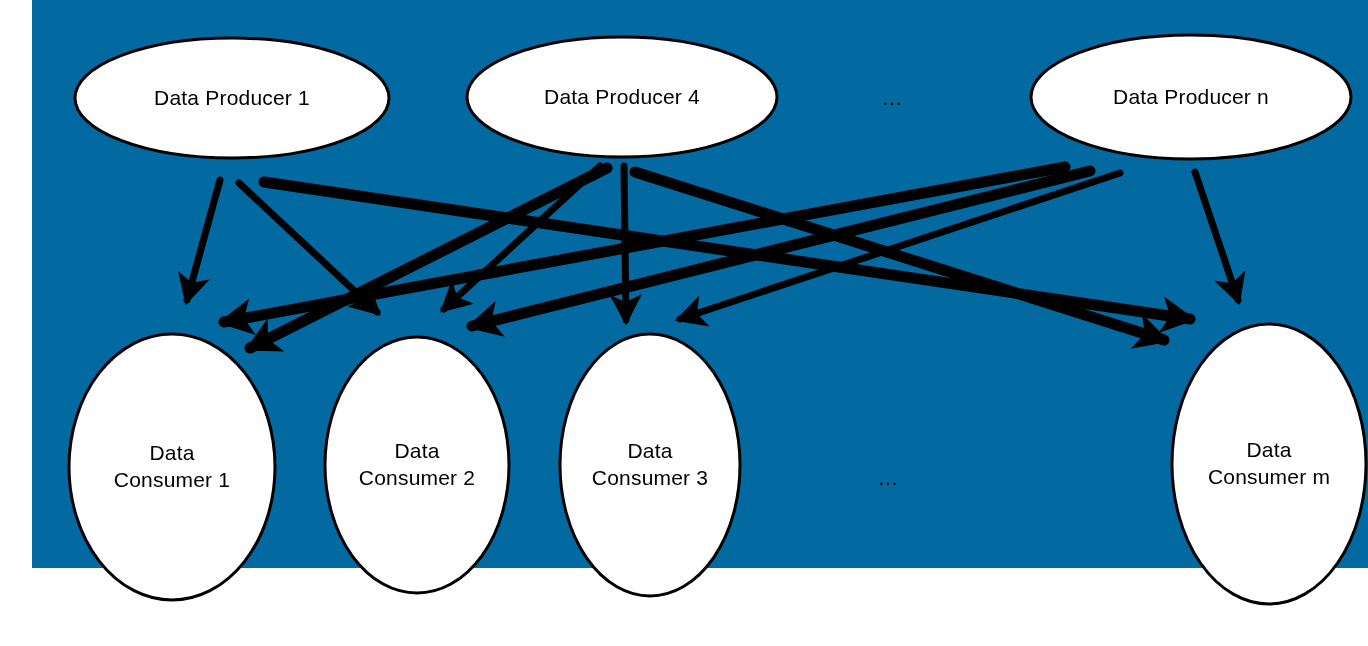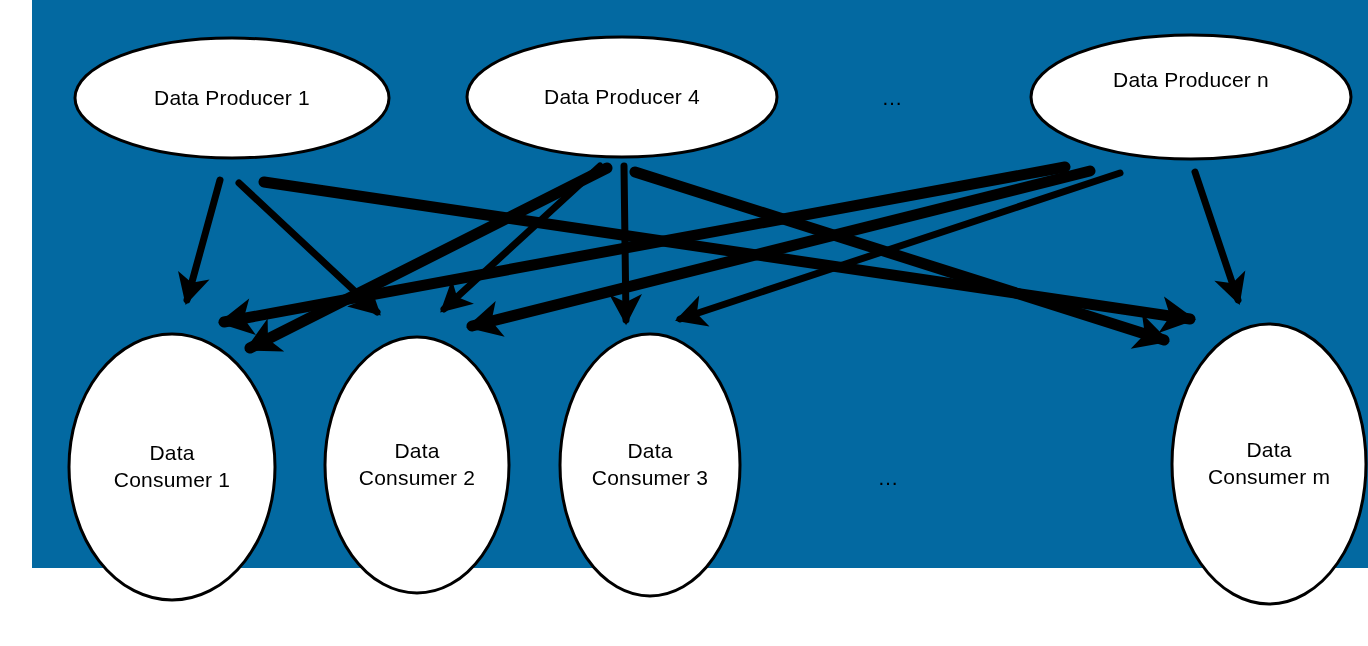--- a/index.html
+++ b/index.html
@@ -98,21 +98,21 @@
         <ellipse cx="140" cy="467" rx="103" ry="133" class="node-ellipse"></ellipse>
         <ellipse cx="385" cy="465" rx="92" ry="128" class="node-ellipse"></ellipse>
         <ellipse cx="618" cy="465" rx="90" ry="131" class="node-ellipse"></ellipse>
         <ellipse cx="1237" cy="464" rx="97" ry="140" class="node-ellipse"></ellipse>
       </g>
   </svg>
 
   <div id="labels-layer">
       <div class="node-label" style="left: 200px; top: 98px;">Data Producer 1</div>
       <div class="node-label" style="left: 590px; top: 97px;">Data Producer 4</div>
-      <div class="node-label" style="left: 1159px; top: 80px;">Data Producer n</div>
+      <div class="node-label" style="left: 1159px; top: 97px;">Data Producer n</div>
       <div class="node-label" style="left: 140px; top: 467px;">Data
 Consumer 1</div>
       <div class="node-label" style="left: 385px; top: 465px;">Data
 Consumer 2</div>
       <div class="node-label" style="left: 618px; top: 465px;">Data
 Consumer 3</div>
       <div class="node-label" style="left: 1237px; top: 464px;">Data
 Consumer m</div>
       <div class="ellipsis-label" style="left: 860px; top: 98px;">…</div>
       <div class="ellipsis-label" style="left: 856px; top: 478px;">…</div>

